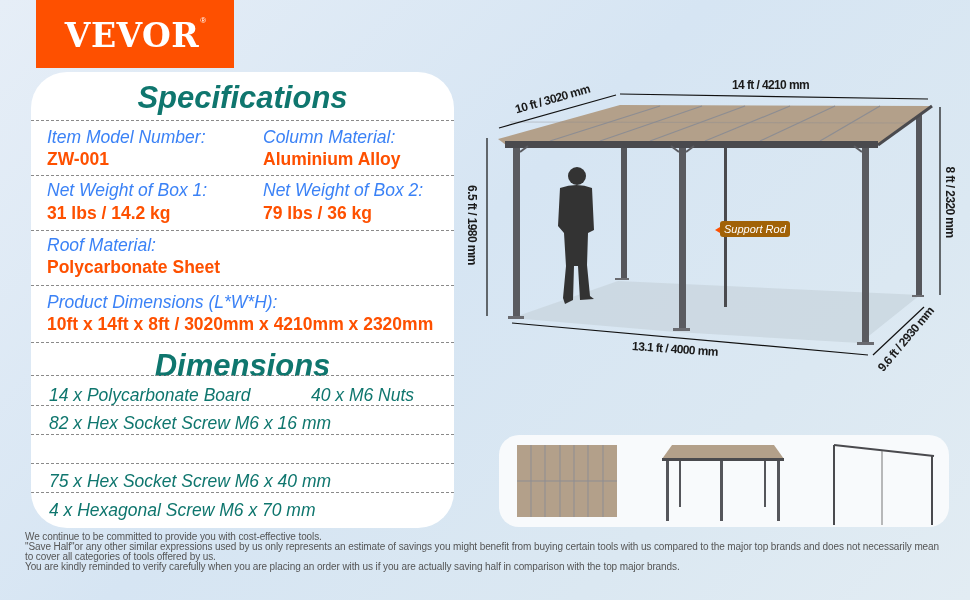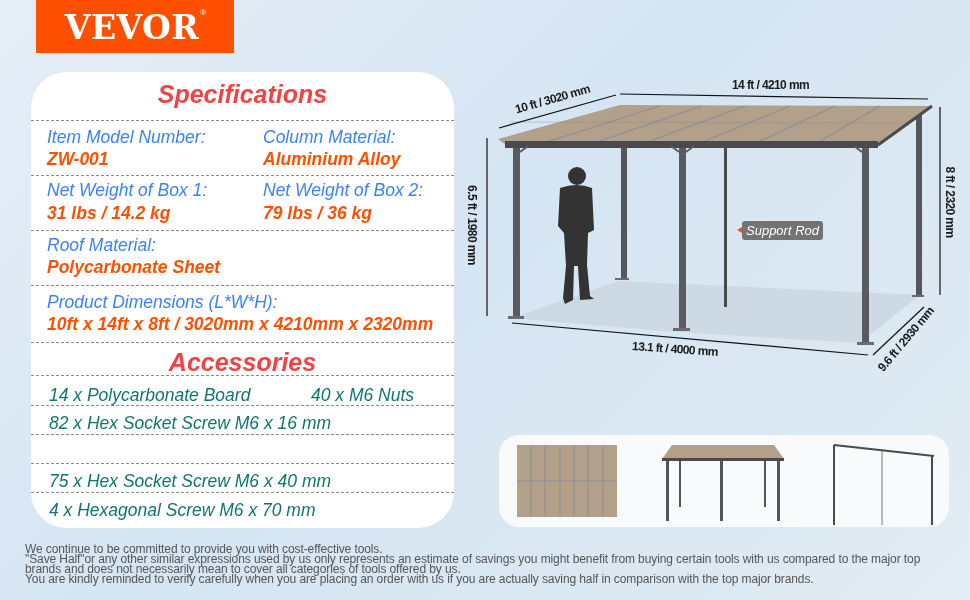--- a/index.html
+++ b/index.html
@@ -3,76 +3,76 @@
 <meta charset="utf-8">
 <style>
   * { margin: 0; padding: 0; box-sizing: border-box; }
   html, body { width: 970px; height: 600px; overflow: hidden; }
   body {
     position: relative;
     font-family: "Liberation Sans", sans-serif;
     background: linear-gradient(135deg, #e6eef7 0%, #d6e5f3 45%, #dbe8f2 75%, #e2ecf3 100%);
   }
   .logo {
-    position: absolute; left: 36px; top: 0; width: 198px; height: 53px;
+    position: absolute; left: 36px; top: 0; width: 198px; height: 68px;
     background: #fe5000;
     display: flex; align-items: center; justify-content: center;
   }
   .logo-text {
     color: #fff; font-family: "DejaVu Serif", serif; font-weight: bold;
     font-size: 33px; letter-spacing: 0.5px; position: relative; top: 1px;
   }
   .logo-reg { color: #fff; font-size: 8px; position: relative; top: -14px; left: 1px; }
 
   .spec-card {
     position: absolute; left: 31px; top: 72px; width: 423px; height: 456px;
     background: #fff; border-radius: 36px; overflow: hidden;
   }
   .spec-title, .acc-title {
     position: absolute; left: 0; width: 100%; text-align: center;
-    font-weight: bold; font-style: italic; color: #ef4444; font-size: 25px;
+    font-weight: bold; font-style: italic; color: #0f766e; font-size: 31px;
   }
   .spec-title { top: 8px; }
   .dash { position: absolute; left: 0; width: 100%; border-top: 1px dashed #8a8a8a; }
   .lbl {
     position: absolute; font-style: italic; color: #3b82f6; font-size: 17.5px; white-space: nowrap;
   }
   .val {
-    position: absolute; font-style: italic; font-weight: bold; color: #fe5000; font-size: 17.5px; white-space: nowrap;
+    position: absolute; font-weight: bold; color: #fe5000; font-size: 17.5px; white-space: nowrap;
   }
   .acc-title { top: 276px; }
   .acc {
     position: absolute; font-style: italic; color: #0f766e; font-size: 17.5px; white-space: nowrap;
   }
 
   .diagram { position: absolute; left: 470px; top: 70px; width: 500px; height: 300px; }
   .diagram svg { position: absolute; left: 0; top: 0; }
   .dim {
     position: absolute; font-family: "Liberation Sans", sans-serif; font-weight: bold;
     color: #1a1a1a; font-size: 12px; white-space: nowrap; letter-spacing: -0.6px;
     transform-origin: center center;
   }
   .support-tag {
-    position: absolute; left: 272px; top: 151px; background: #737373; color: #fff;
-    font-style: italic; font-size: 13px; padding: 2px 4px; border-radius: 3px; white-space: nowrap;
+    position: absolute; left: 250px; top: 151px; background: #a16207; color: #fff;
+    font-style: italic; font-size: 11px; padding: 2px 4px; border-radius: 3px; white-space: nowrap;
   }
   .support-tag::before {
     content: ""; position: absolute; left: -5px; top: 6px;
     border-right: 5px solid #fe5000; border-top: 3px solid transparent; border-bottom: 3px solid transparent;
   }
 
   .thumbs {
     position: absolute; left: 499px; top: 435px; width: 450px; height: 92px;
     background: #f8fafc; border-radius: 20px;
   }
   .thumb { position: absolute; }
 
   .disclaimer {
-    position: absolute; left: 25px; top: 544px; width: 920px;
-    font-size: 12px; color: #555; line-height: 10px; letter-spacing: -0.1px;
+    position: absolute; left: 25px; top: 532px; width: 920px;
+    font-size: 10px; color: #555; line-height: 10px; letter-spacing: -0.1px;
   }
   .disclaimer p { margin: 0; }
 </style>
 </head>
 <body>
 
 <div class="logo">
   <span class="logo-text">VEVOR</span>
   <span class="logo-reg">®</span>
 </div>
@@ -94,21 +94,21 @@
   <div class="dash" style="top:158px"></div>
 
   <div class="lbl" style="left:16px;top:163px">Roof Material:</div>
   <div class="val" style="left:16px;top:185px">Polycarbonate Sheet</div>
   <div class="dash" style="top:213px"></div>
 
   <div class="lbl" style="left:16px;top:220px">Product Dimensions (L*W*H):</div>
   <div class="val" style="left:16px;top:242px">10ft x 14ft x 8ft / 3020mm x 4210mm x 2320mm</div>
   <div class="dash" style="top:270px"></div>
 
-  <div class="acc-title">Accessories</div>
+  <div class="acc-title">Dimensions</div>
   <div class="dash" style="top:303px"></div>
 
   <div class="acc" style="left:18px;top:313px">14 x Polycarbonate Board</div>
   <div class="acc" style="left:280px;top:313px">40 x M6 Nuts</div>
   <div class="dash" style="top:333px"></div>
   <div class="acc" style="left:18px;top:341px">82 x Hex Socket Screw M6 x 16 mm</div>
   <div class="dash" style="top:362px"></div>
   <div class="dash" style="top:391px"></div>
   <div class="acc" style="left:18px;top:399px">75 x Hex Socket Screw M6 x 40 mm</div>
   <div class="dash" style="top:420px"></div>

